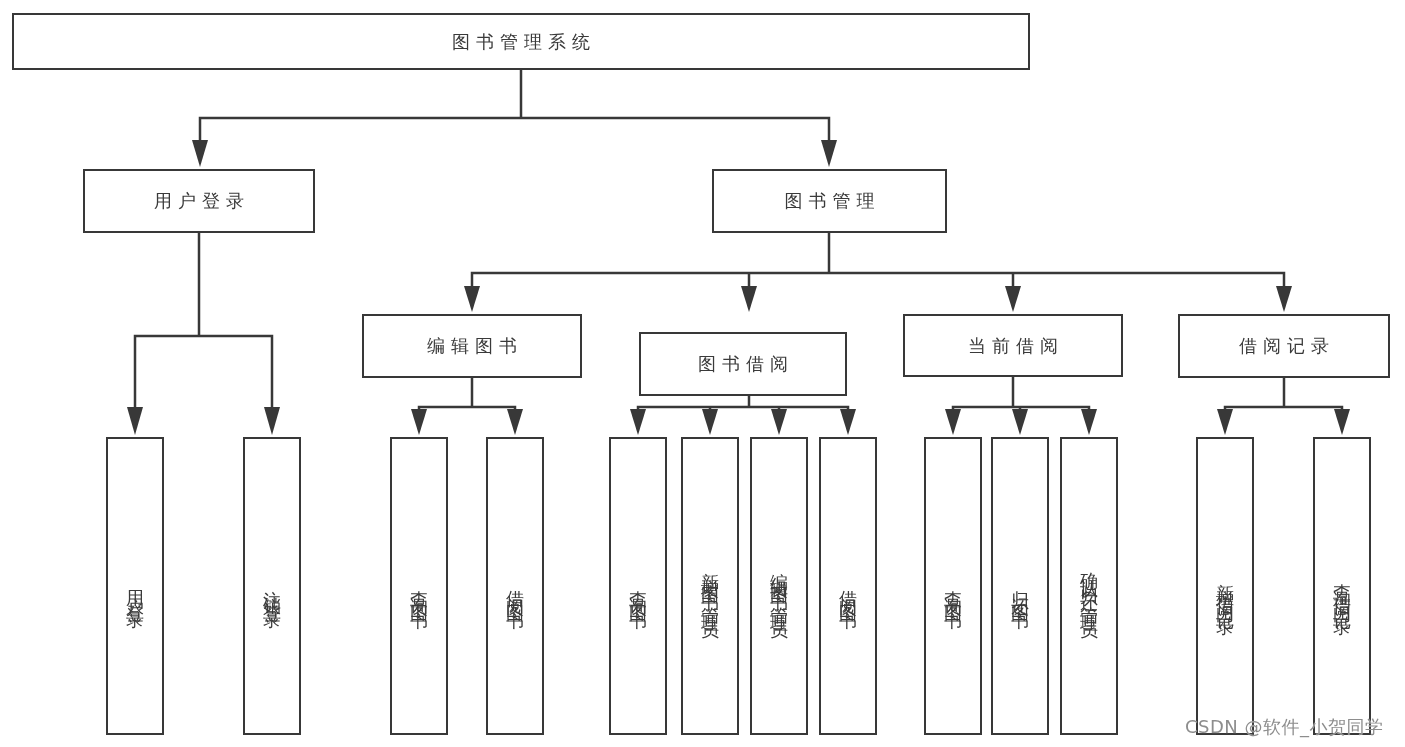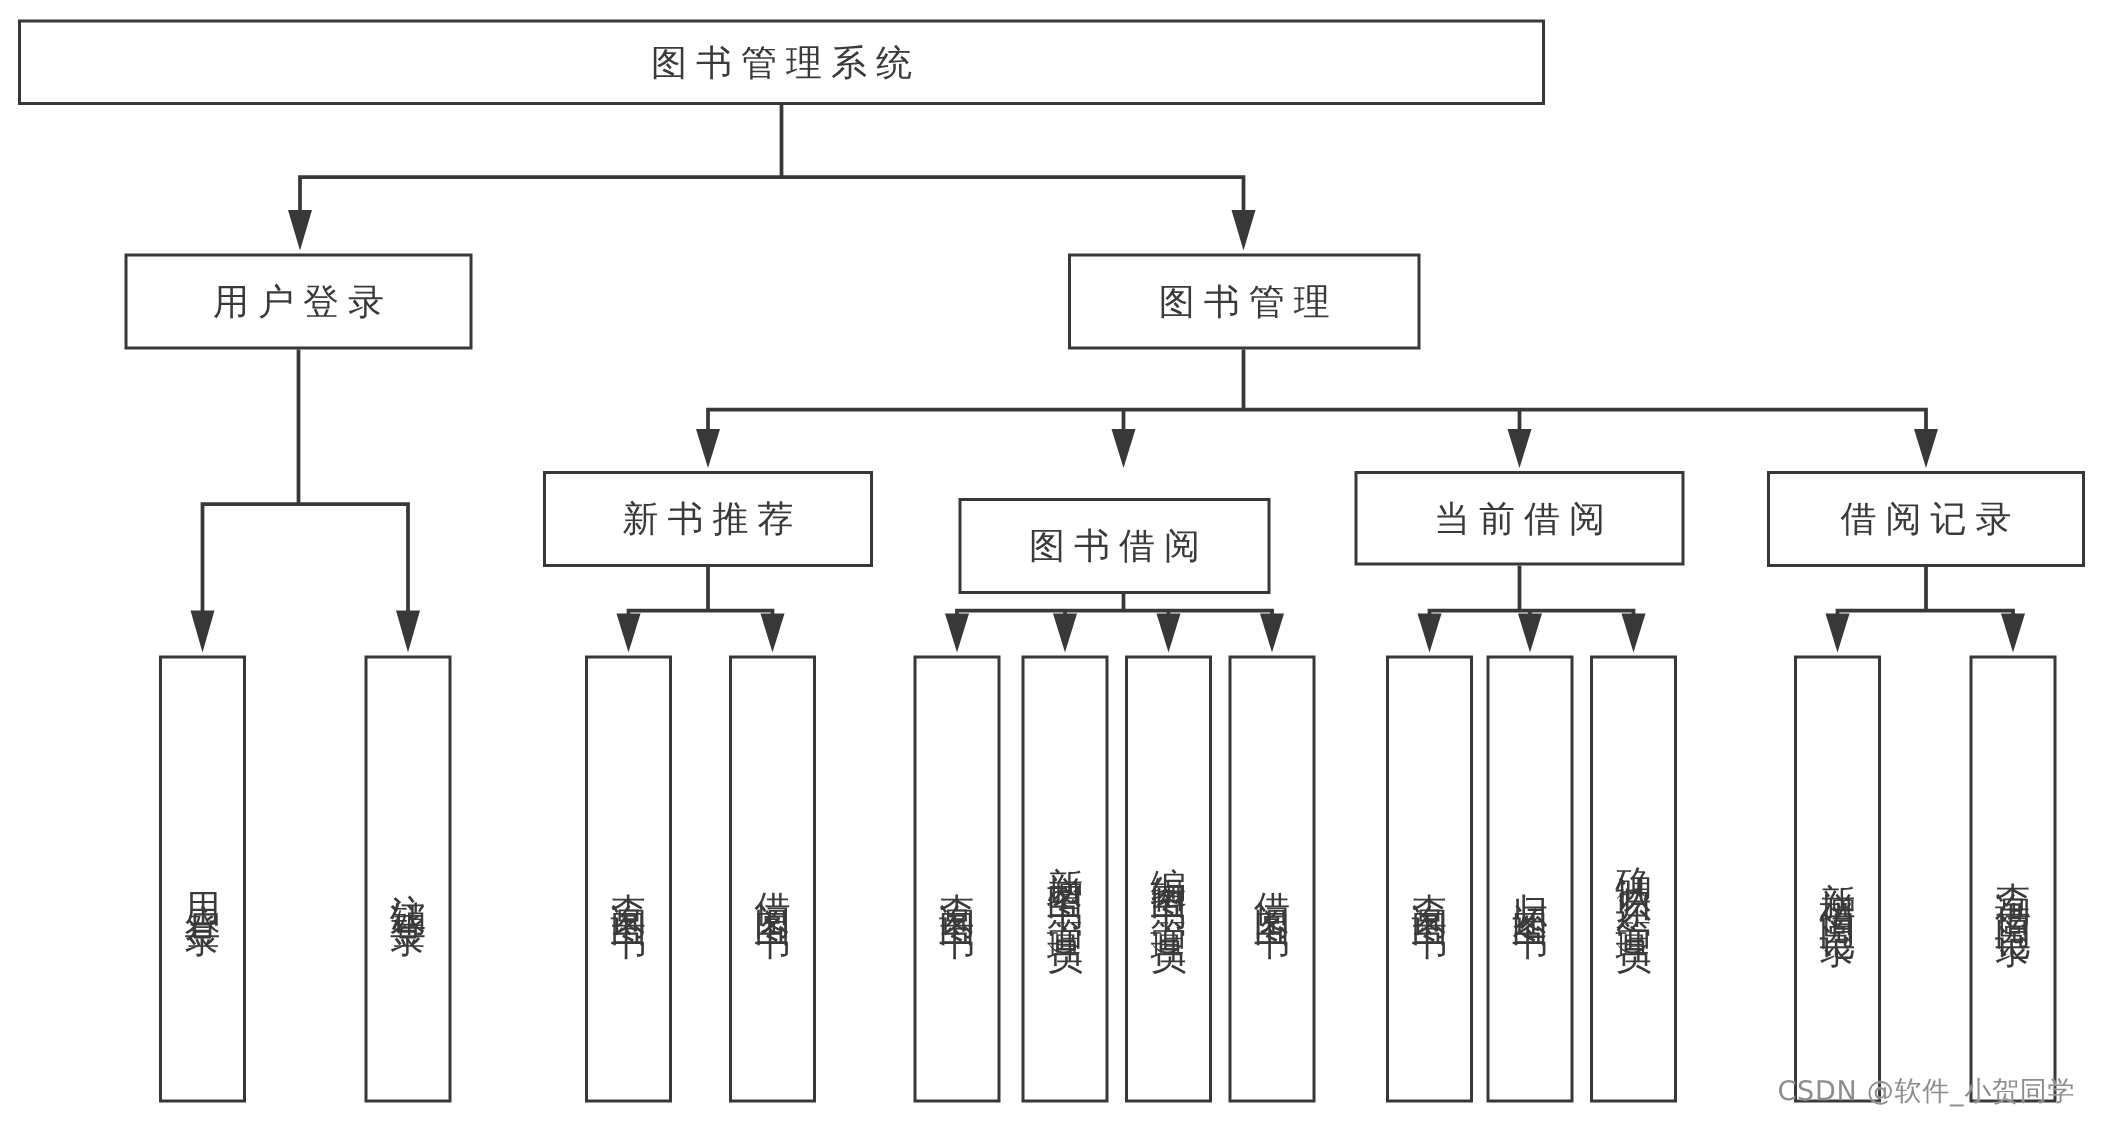--- a/index.html
+++ b/index.html
@@ -23,21 +23,21 @@
     pointer-events:none;
   }
   .node{
     position:absolute;
     box-sizing:border-box;
     border:2.5px solid var(--line);
     background:var(--background);
     display:flex;
     align-items:center;
     justify-content:center;
-    font-size:24px;
+    font-size:18px;
     letter-spacing:6px;
     padding-left:6px;
     white-space:nowrap;
     z-index:2;
   }
   .node.vert{
     writing-mode:vertical-lr;
     text-orientation:mixed;
     letter-spacing:7px;
     padding-left:0;
@@ -93,21 +93,21 @@
       <polygon points="1217,409 1233,409 1225,435"></polygon>
       <polygon points="1334,409 1350,409 1342,435"></polygon>
     </g>
   </svg>
 
   <div class="node" style="left:12px;top:13px;width:1018px;height:57px">图书管理系统</div>
 
   <div class="node" style="left:83px;top:169px;width:232px;height:64px">用户登录</div>
   <div class="node" style="left:712px;top:169px;width:235px;height:64px">图书管理</div>
 
-  <div class="node" style="left:362px;top:314px;width:220px;height:64px">新书推荐</div>
+  <div class="node" style="left:362px;top:314px;width:220px;height:64px">编辑图书</div>
   <div class="node" style="left:639px;top:332px;width:208px;height:64px">图书借阅</div>
   <div class="node" style="left:903px;top:314px;width:220px;height:63px">当前借阅</div>
   <div class="node" style="left:1178px;top:314px;width:212px;height:64px">借阅记录</div>
 
   <div class="node vert" style="left:106px;top:437px;width:58px;height:298px">用户登录</div>
   <div class="node vert" style="left:243px;top:437px;width:58px;height:298px">注销登录</div>
 
   <div class="node vert" style="left:390px;top:437px;width:58px;height:298px">查询图书</div>
   <div class="node vert" style="left:486px;top:437px;width:58px;height:298px">借阅图书</div>
 

